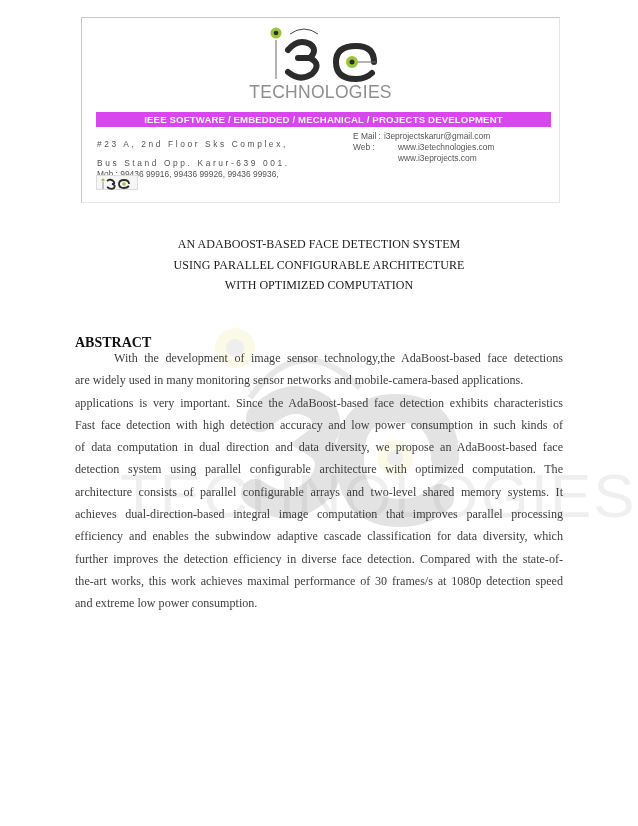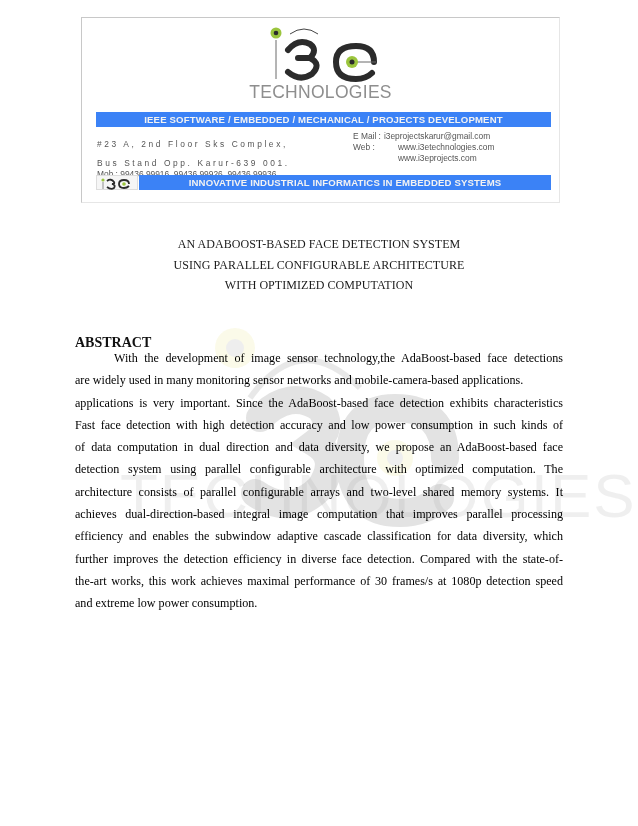--- a/index.html
+++ b/index.html
@@ -41,21 +41,21 @@
       width: 100%;
       top: 64px;
       text-align: center;
       font-family: "Liberation Sans", sans-serif;
       font-size: 17.5px;
       letter-spacing: 0.3px;
       color: #8e8e8e;
     }
     .bar {
       position: absolute;
-      background: #3b82f6;
+      background: #d946ef;
       color: #f2f2f2;
       font-family: "Liberation Sans", sans-serif;
       font-weight: bold;
       white-space: nowrap;
       display: flex;
       align-items: center;
       justify-content: center;
     }
     .bar-top {
       left: 14px;
@@ -159,21 +159,21 @@
       font-weight: bold;
       color: #111;
     }
     .abstract-body {
       position: absolute;
       left: 75px;
       top: 347px;
       width: 488px;
       font-size: 12.1px;
       line-height: 22.3px;
-      color: #000000;
+      color: #404040;
     }
     .abstract-body .line {
       display: block;
       white-space: nowrap;
       text-align: justify;
       text-align-last: justify;
       height: 22.3px;
     }
     .abstract-body .line.first { text-indent: 39px; }
     .abstract-body .line.left {
@@ -231,21 +231,20 @@
   <div class="mini-logo">
     <svg width="40" height="13" viewBox="0 0 40 13">
       <circle cx="6" cy="3" r="1.6" fill="#9bc53d"></circle>
       <line x1="6" y1="5" x2="6" y2="12" stroke="#777" stroke-width="0.8"></line>
       <path d="M10 4 Q14 1 17 5 Q18 7 15 7 Q19 8 17 11 Q14 13 10 10" stroke="#2b2b2b" stroke-width="1.8" fill="none"></path>
       <path d="M32 7 Q32 3 27 3 Q22 3 22 7 Q22 11 27 11 Q30 11 32 9" stroke="#2b2b2b" stroke-width="1.8" fill="none"></path>
       <circle cx="27" cy="7" r="1.8" fill="#9bc53d"></circle>
     </svg>
   </div>
 
-  <div class="bar bar-bottom">INNOVATIVE INDUSTRIAL INFORMATICS IN EMBEDDED SYSTEMS</div>
 </div>
 
 <svg class="watermark" viewBox="0 0 270 230">
   <circle cx="45" cy="30" r="20" fill="#e8e27a"></circle>
   <circle cx="45" cy="30" r="9" fill="#9a9a9a"></circle>
   <path d="M60 80 Q110 10 170 70" stroke="#777" stroke-width="6" fill="none"></path>
   <path d="M70 100 Q100 70 130 90 Q145 110 125 125 Q150 140 130 170 Q100 200 65 175" stroke="#555" stroke-width="28" fill="none" stroke-linecap="round"></path>
   <path d="M255 140 Q255 90 205 90 Q160 90 160 140 Q160 195 210 195 Q235 195 250 180" stroke="#555" stroke-width="28" fill="none" stroke-linecap="round"></path>
   <circle cx="205" cy="140" r="18" fill="#e8e27a"></circle>
   <circle cx="205" cy="140" r="8" fill="#9a9a9a"></circle>

